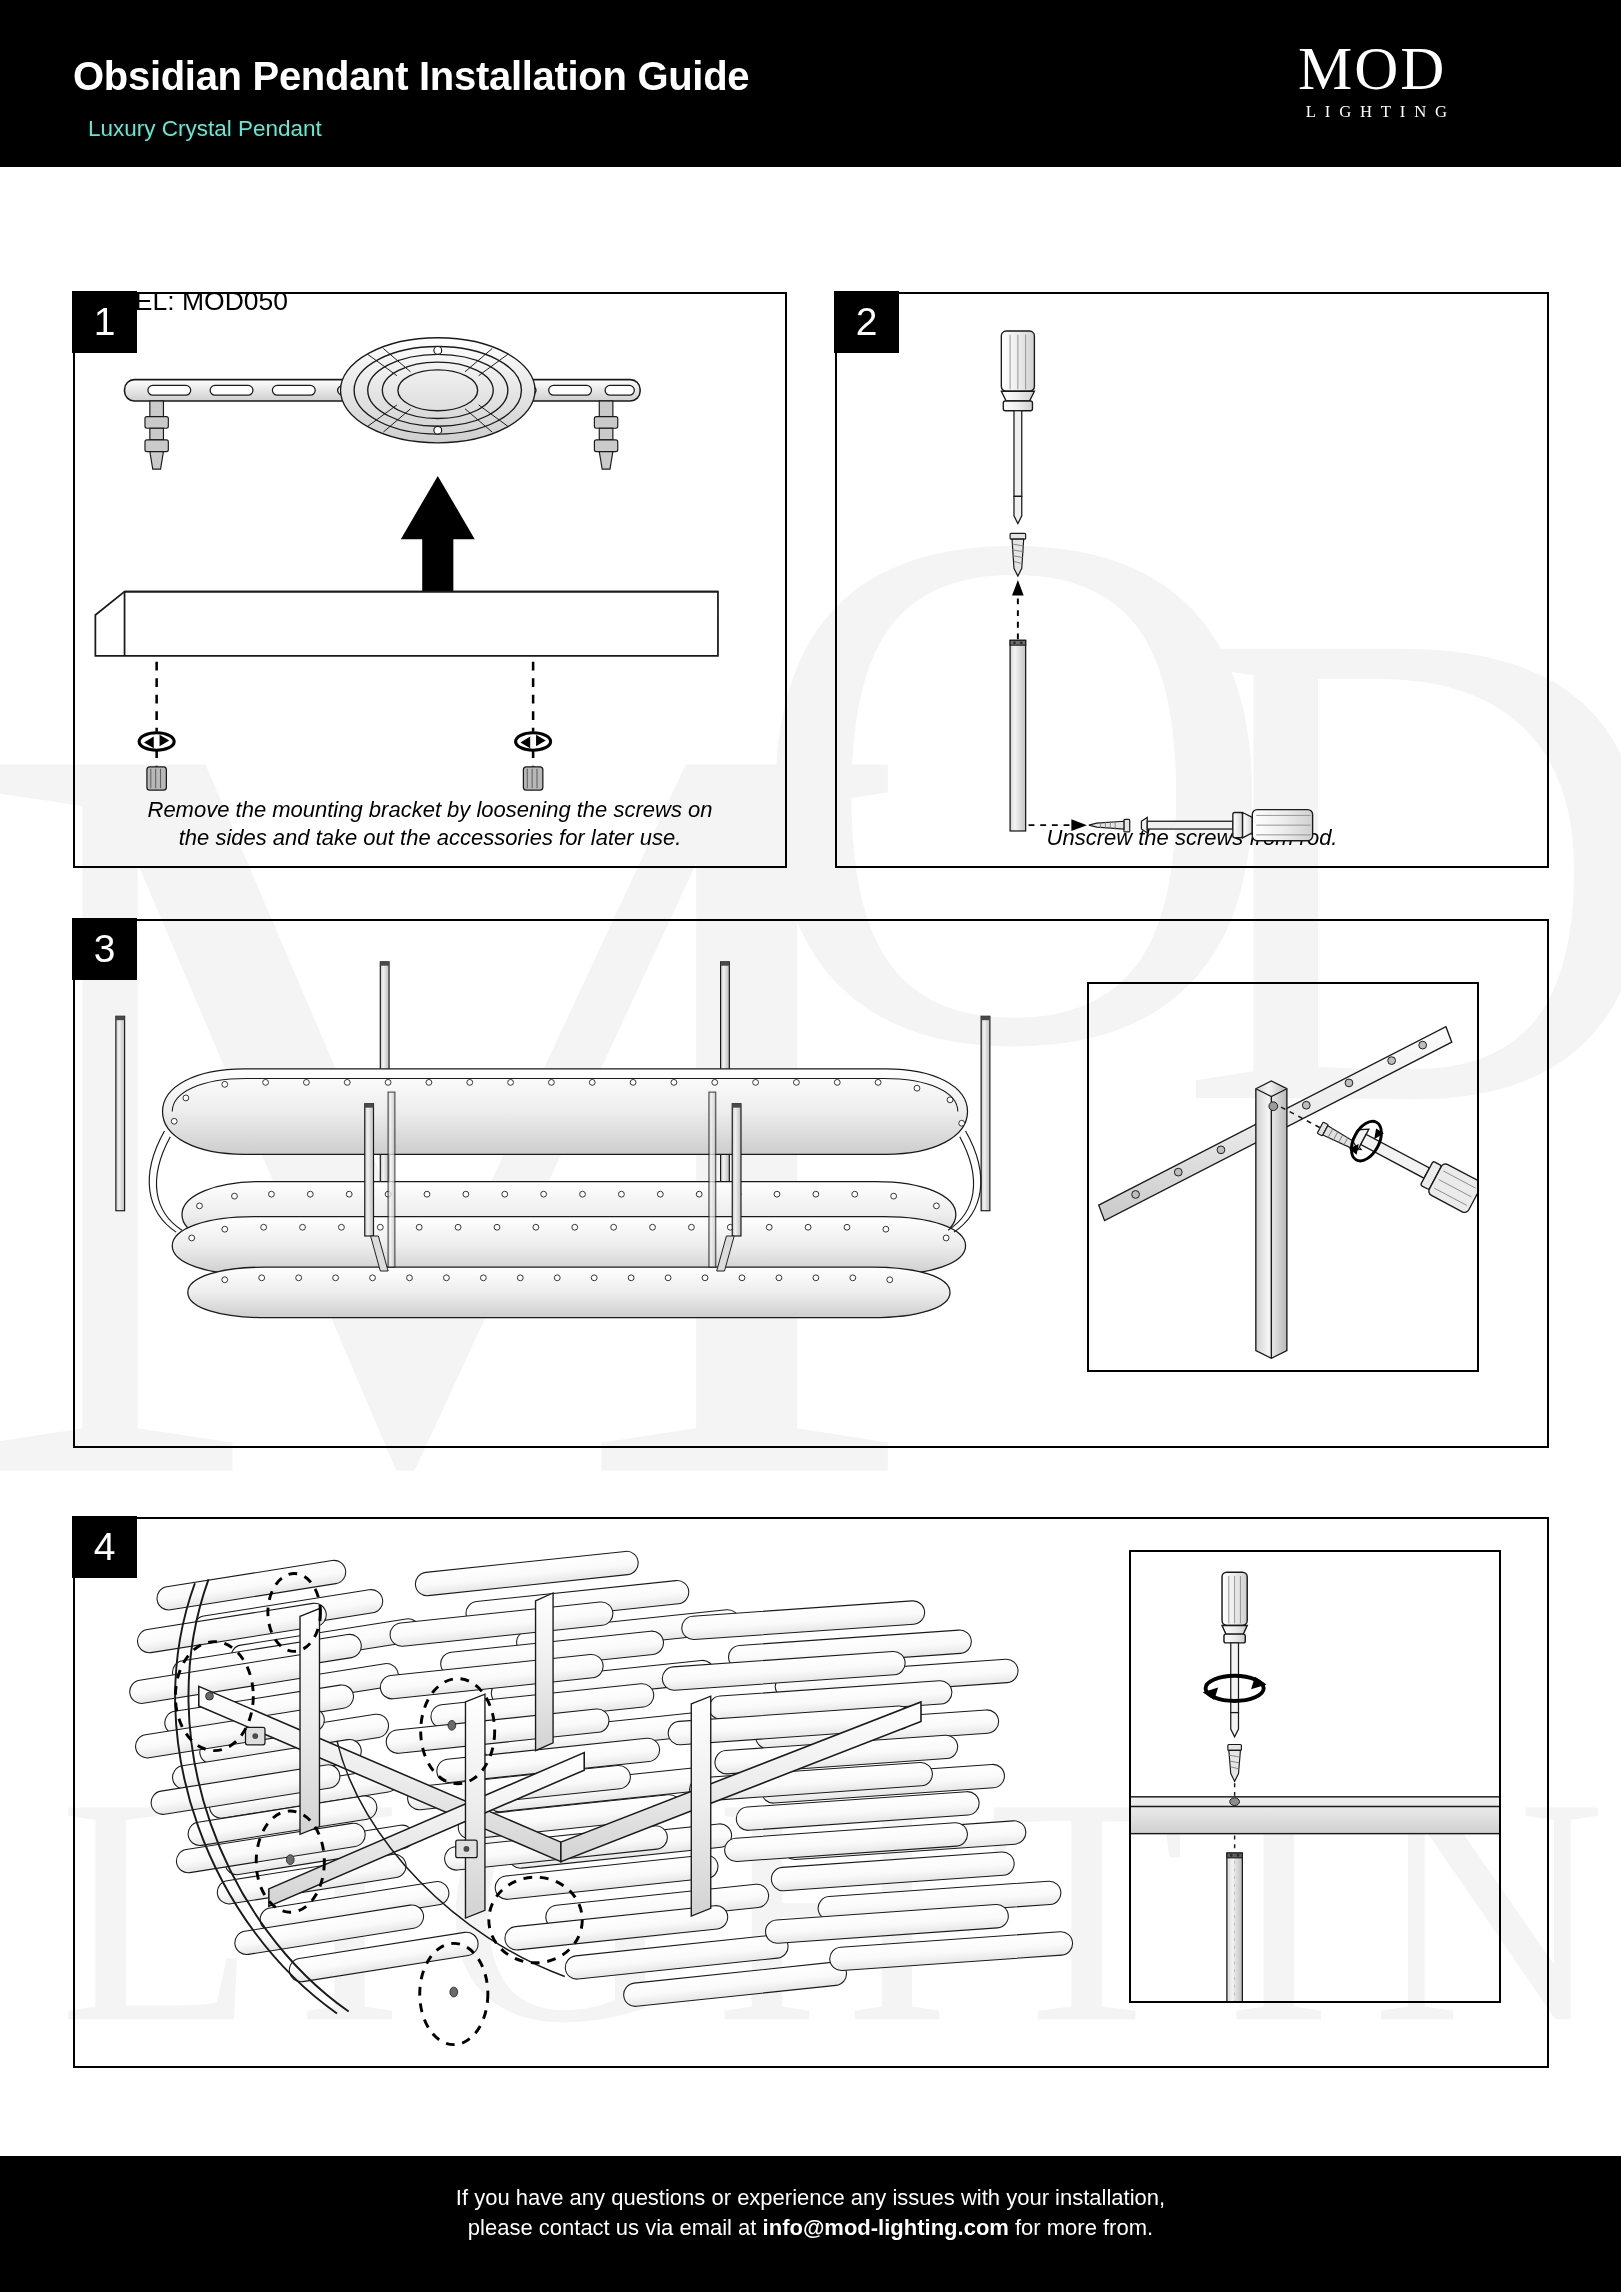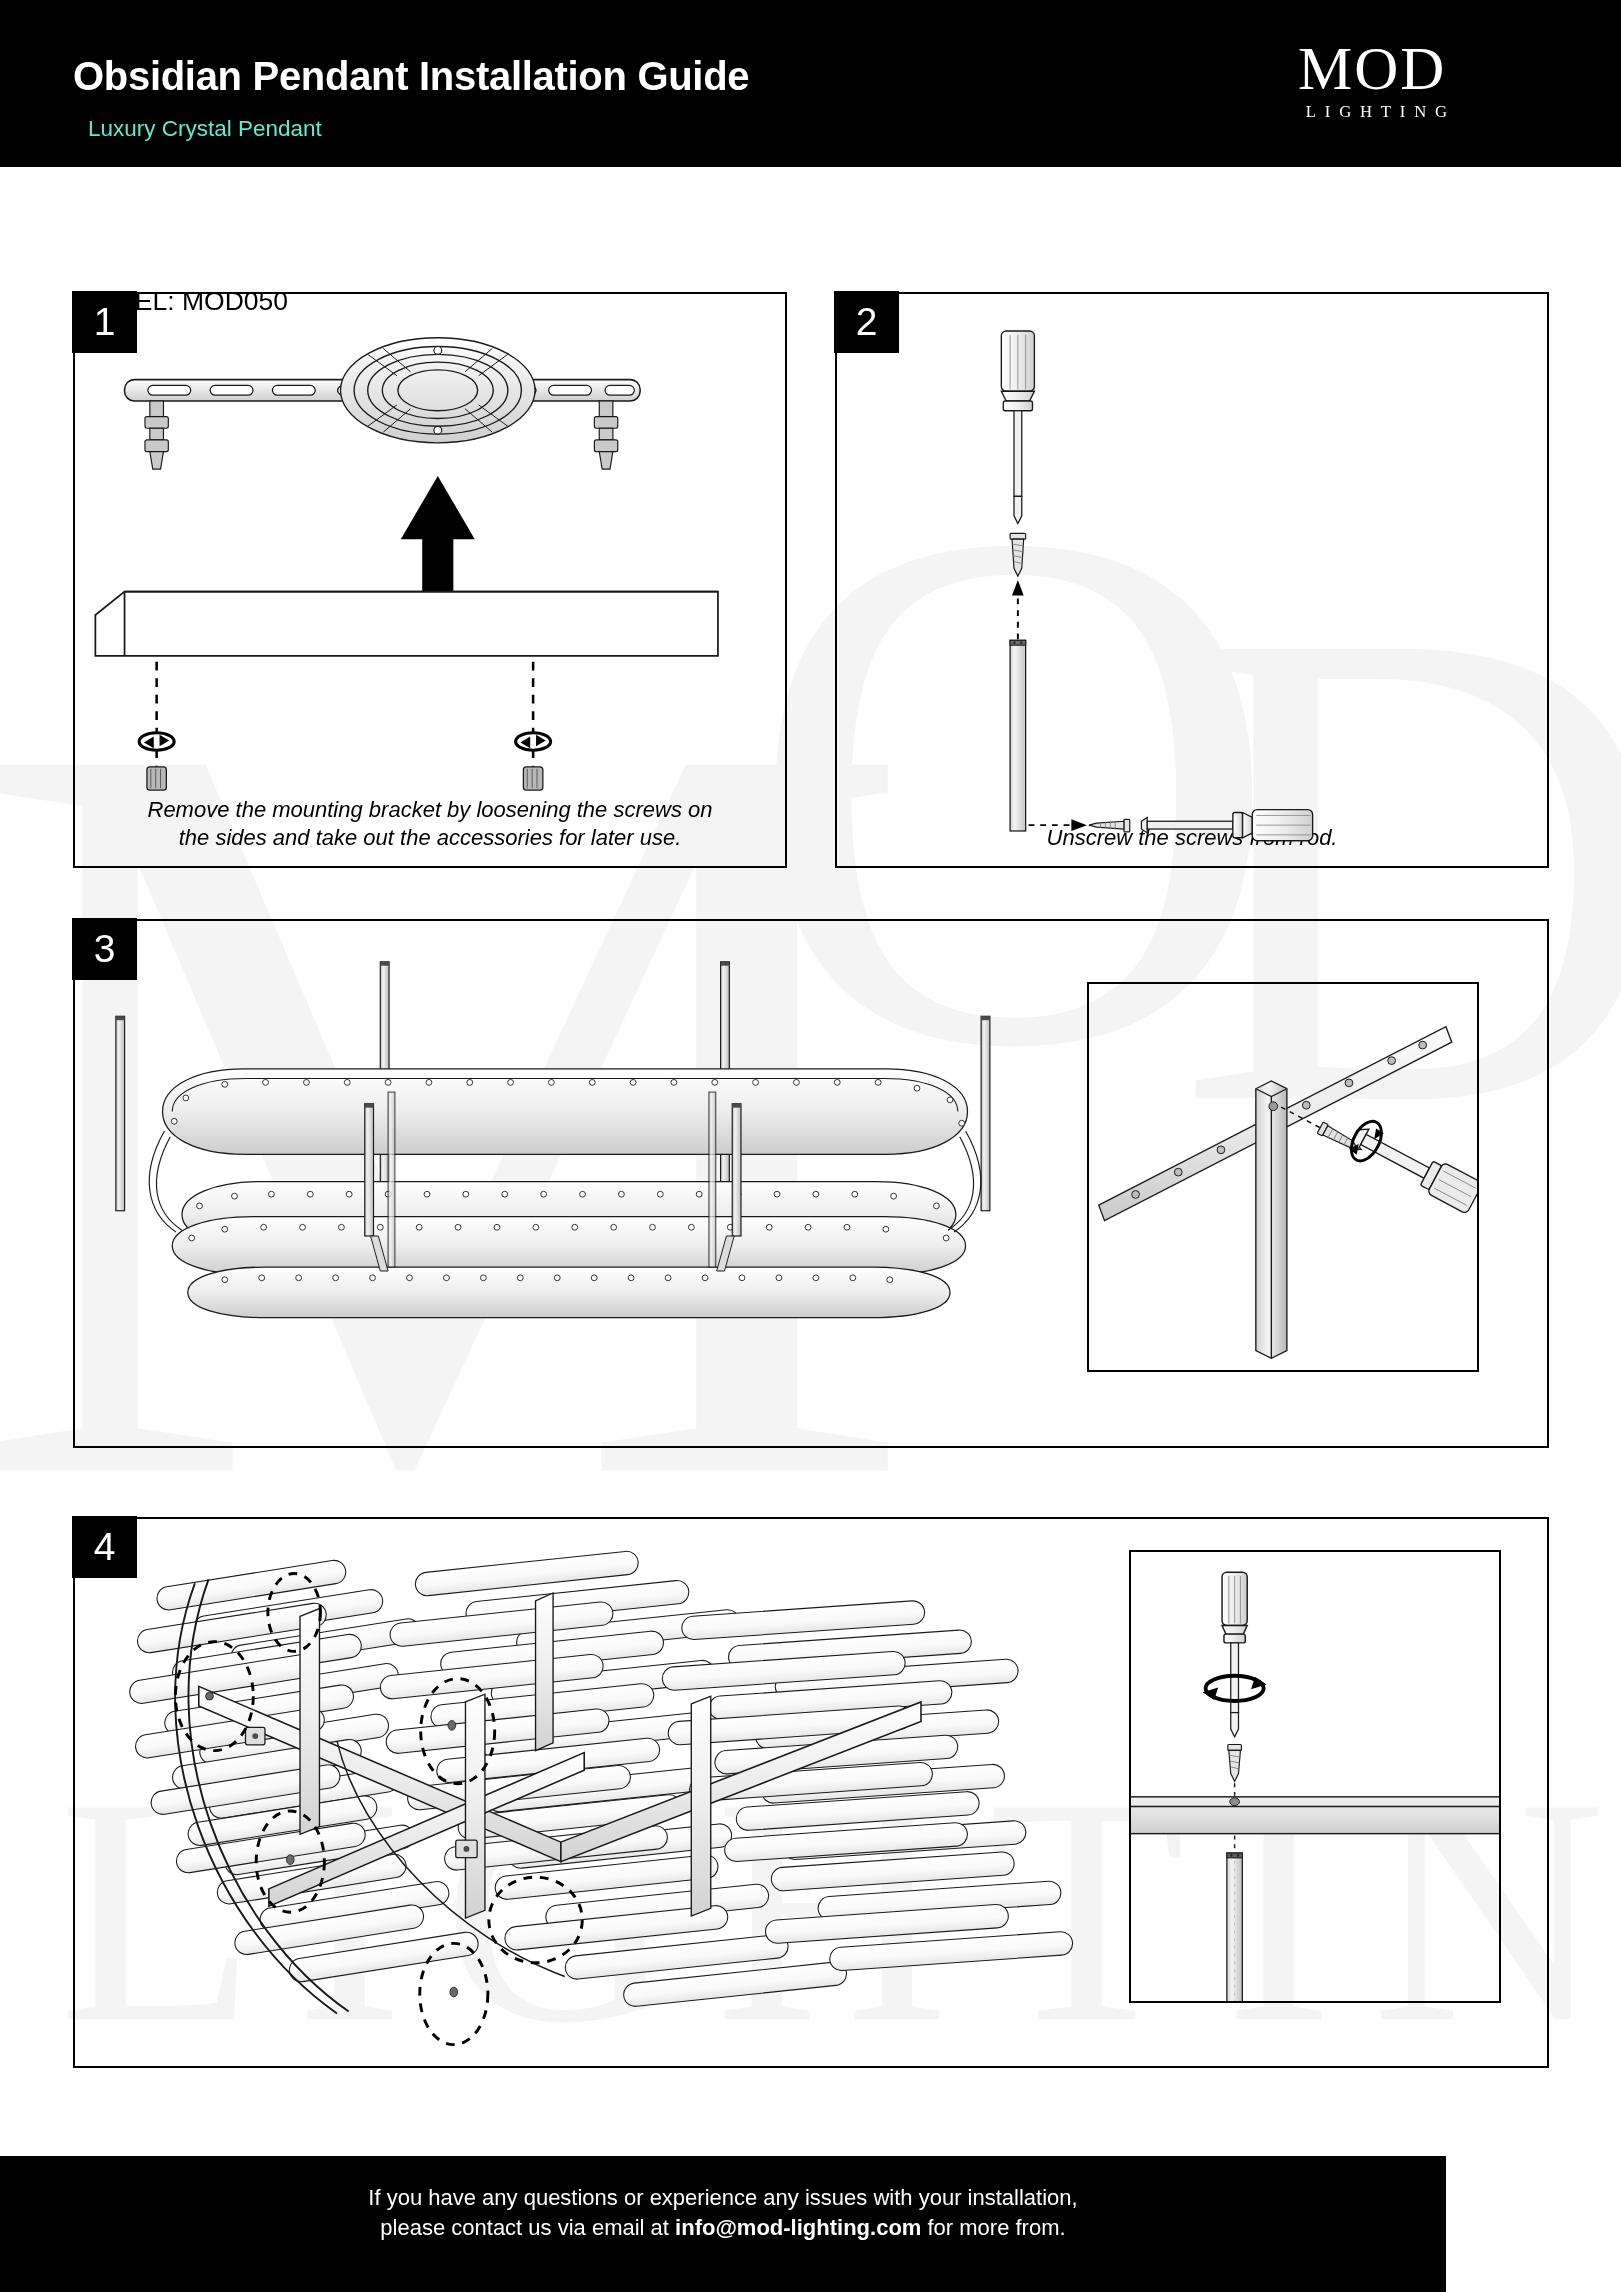--- a/index.html
+++ b/index.html
@@ -143,21 +143,21 @@
   #step4 { left: 73px;  top: 1517px; width: 1476px; height: 551px; }
 
   #step3-inset { left: 1012px; top: 61px;  width: 392px; height: 390px; }
   #step4-inset { left: 1054px; top: 31px;  width: 372px; height: 453px; }
 
   
   #footer {
     position: absolute;
     left: 0;
     top: 2156px;
-    width: 1446px;
+    width: 1621px;
     height: 136px;
     background: #000000;
     z-index: 4;
   }
   #footer-inner {
     color: #ffffff;
     font-size: 22px;
     line-height: 1.38;
     text-align: center;
     padding-top: 26.5px;

